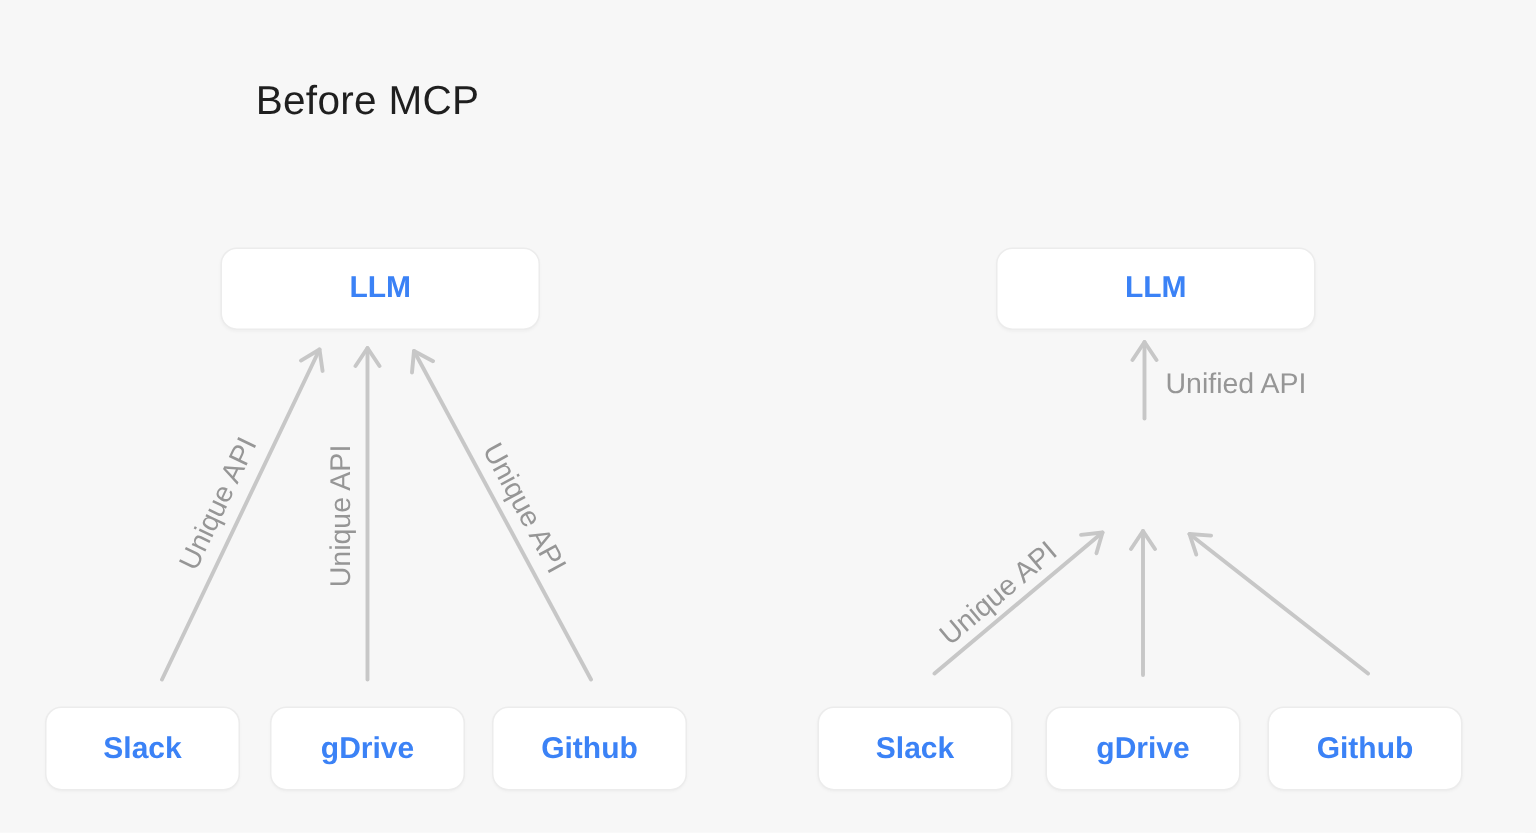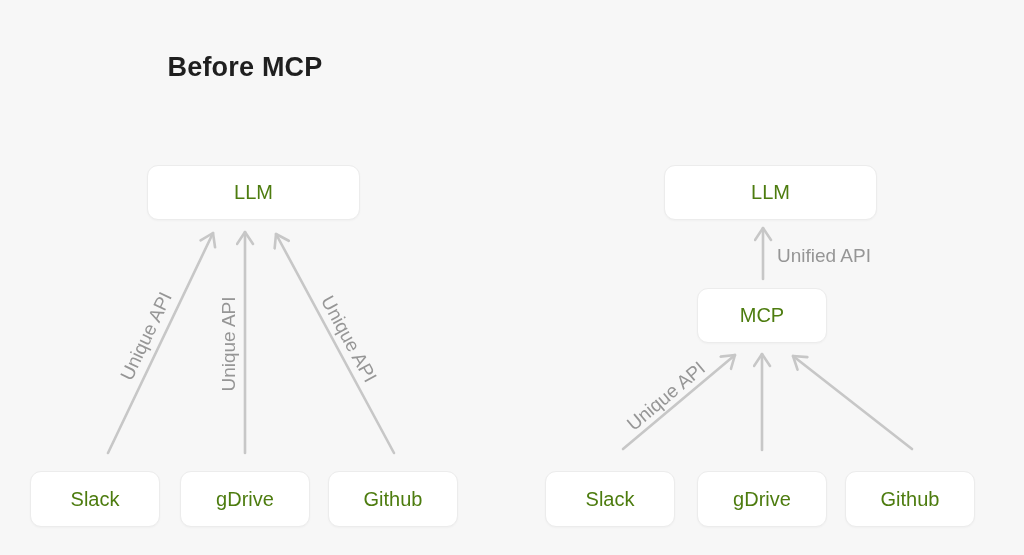--- a/index.html
+++ b/index.html
@@ -15,38 +15,39 @@
     position: absolute;
     left: 0; top: 0;
     width: 1024px; height: 555px;
   }
   .title {
     position: absolute;
     top: 52px;
     width: 370px;
     text-align: center;
     font-size: 27px;
-    font-weight: 700;
+    font-weight: 400;
     color: #1f1f1f;
     letter-spacing: 0.2px;
   }
   .title.before { left: 60px; }
   .title.after  { left: 585px; }
   .node {
     position: absolute;
     background: #ffffff;
     border: 1px solid #ececec;
     border-radius: 11px;
     box-shadow: 0 1px 2px rgba(0,0,0,0.03);
     display: flex;
     align-items: center;
     justify-content: center;
     font-size: 20px;
-    color: #4d7c0f;
+    color: #3b82f6;
     box-sizing: border-box;
+    font-weight: bold;
   }
   .llm-left    { left: 147px; top: 165px; width: 213px; height: 55px; }
   .llm-right   { left: 664px; top: 165px; width: 213px; height: 55px; }
   .mcp         { left: 697px; top: 288px; width: 130px; height: 55px; }
   .slack-left  { left:  30px; top: 471px; width: 130px; height: 56px; }
   .gdrive-left { left: 180px; top: 471px; width: 130px; height: 56px; }
   .github-left { left: 328px; top: 471px; width: 130px; height: 56px; }
   .slack-right  { left: 545px; top: 471px; width: 130px; height: 56px; }
   .gdrive-right { left: 697px; top: 471px; width: 130px; height: 56px; }
   .github-right { left: 845px; top: 471px; width: 130px; height: 56px; }
@@ -88,18 +89,17 @@
 
   <div class="title before">Before MCP</div>
 
   <div class="node llm-left">LLM</div>
   <div class="node slack-left">Slack</div>
   <div class="node gdrive-left">gDrive</div>
   <div class="node github-left">Github</div>
 
 
   <div class="node llm-right">LLM</div>
-  <div class="node mcp">MCP</div>
   <div class="node slack-right">Slack</div>
   <div class="node gdrive-right">gDrive</div>
   <div class="node github-right">Github</div>
 
 </div>
 
 </body></html>

